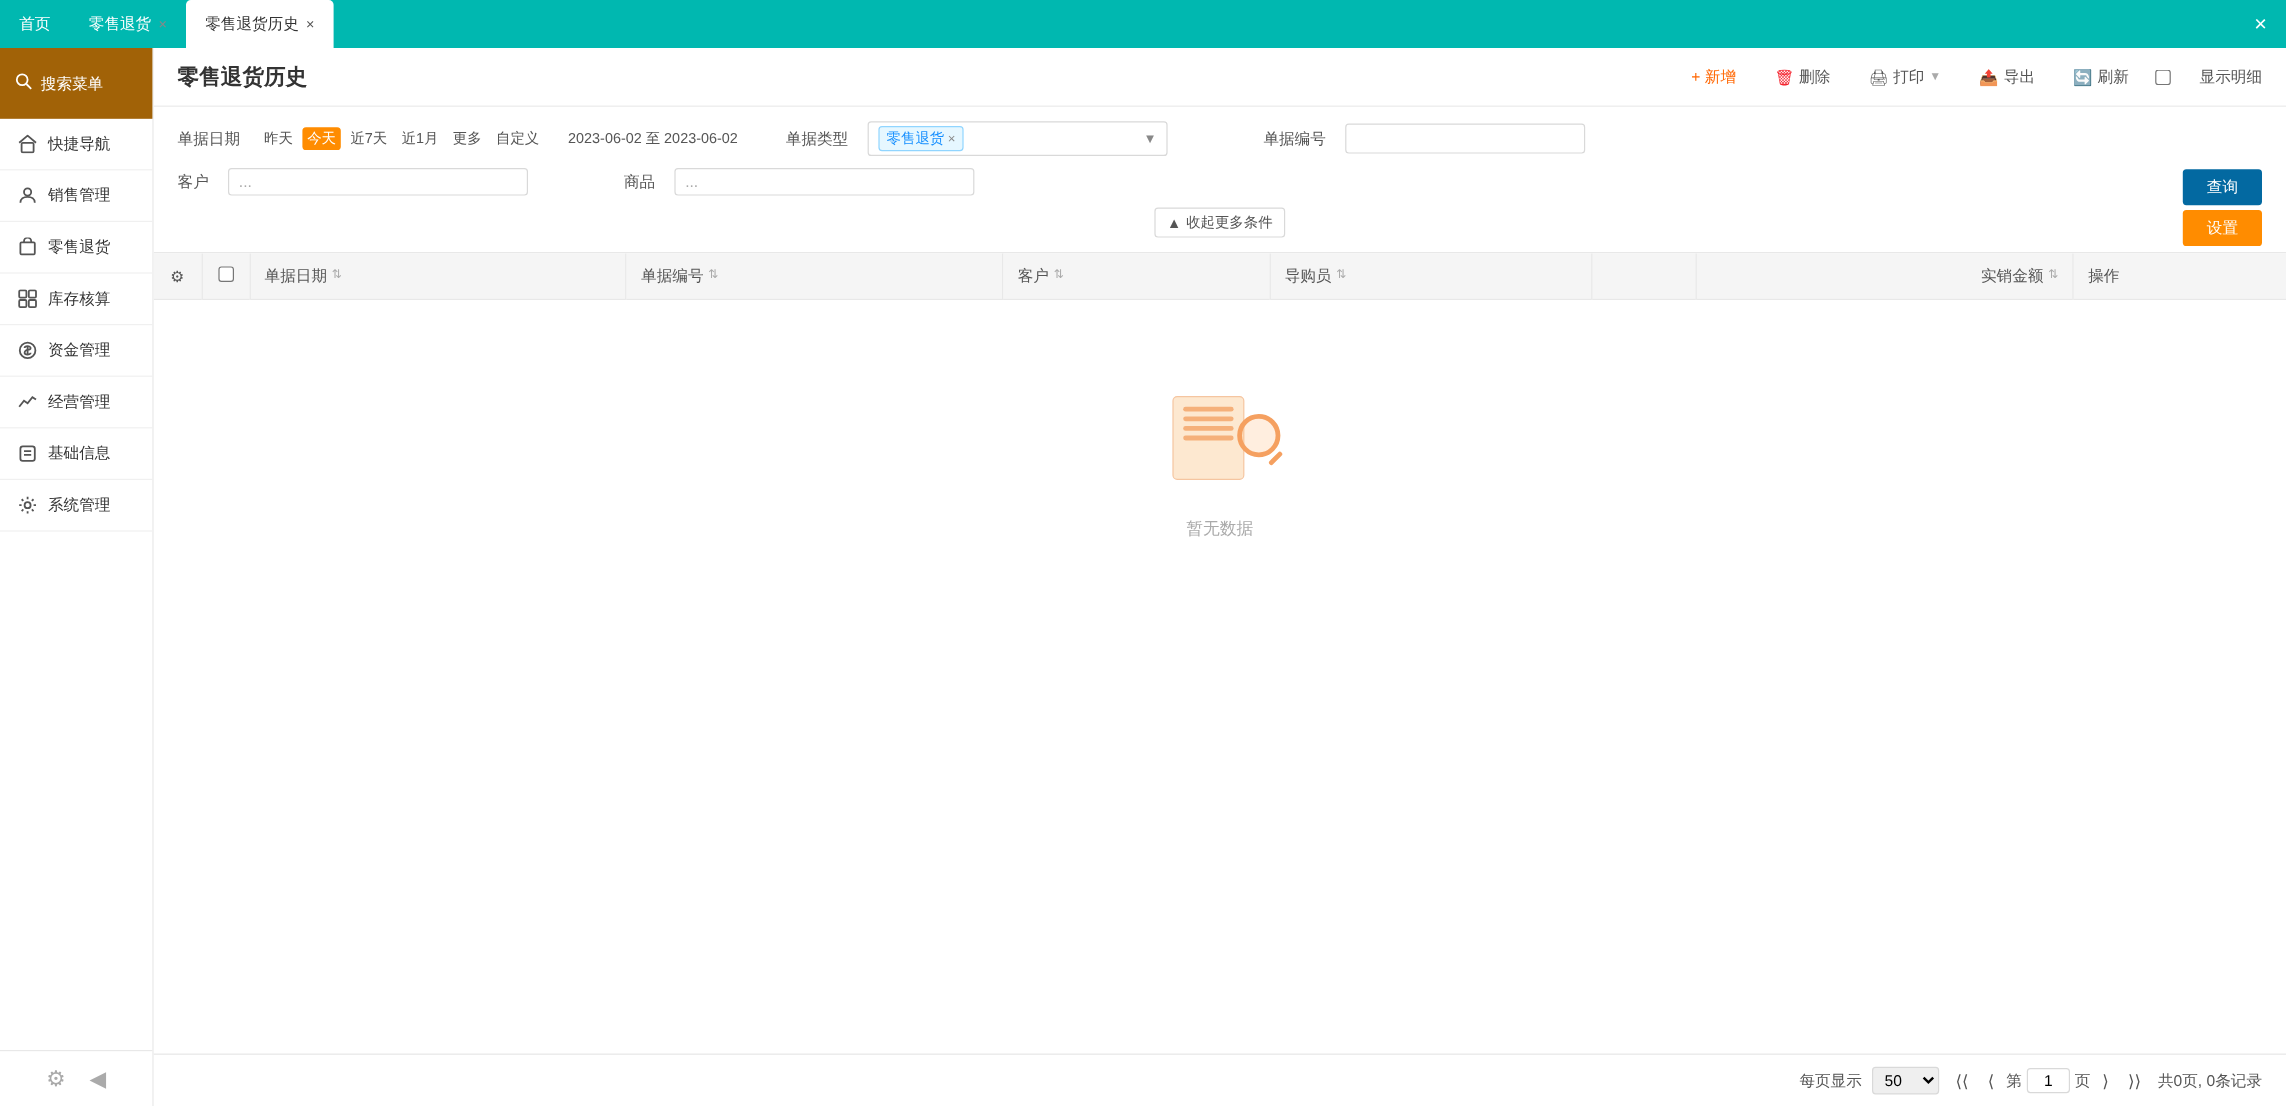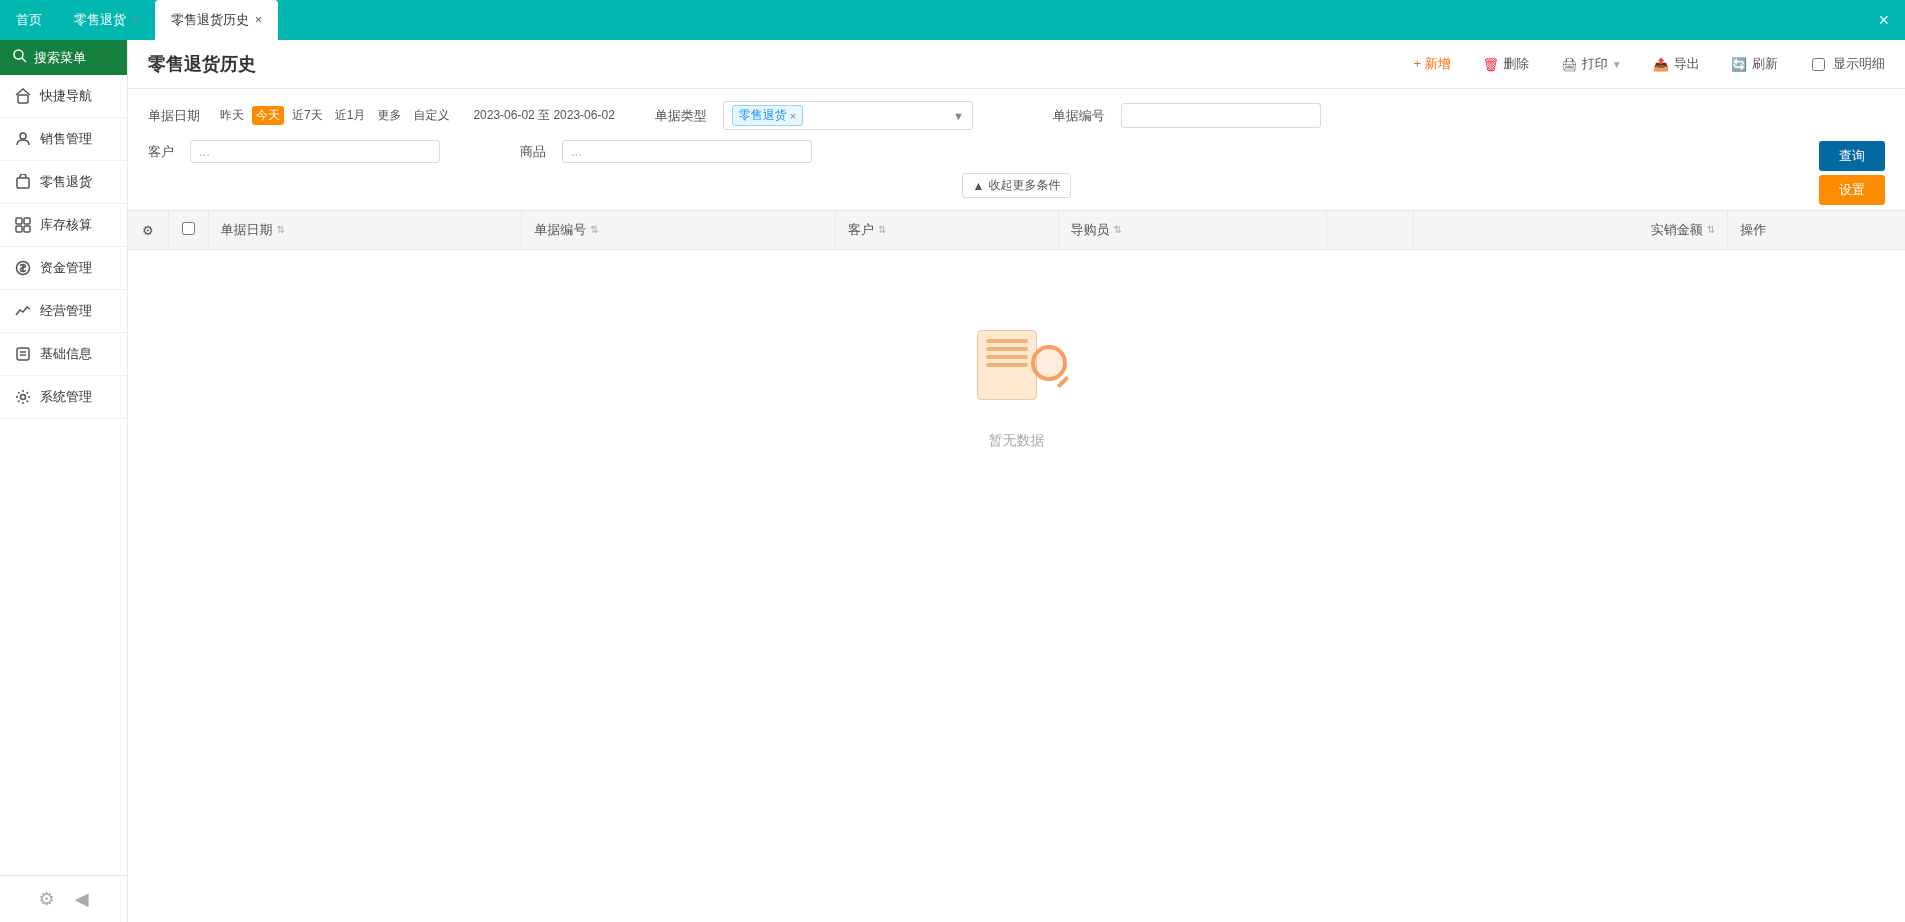--- a/index.html
+++ b/index.html
@@ -20,21 +20,21 @@
     .top-bar-close { color: white; font-size: 18px; padding: 0 16px; cursor: pointer; margin-left: auto; }
 
     
     .main-layout { display: flex; flex: 1; overflow: hidden; }
 
     
     .sidebar {
       width: 128px; background: white; display: flex; flex-direction: column; border-right: 1px solid #e8e8e8; flex-shrink: 0;
     }
     .sidebar-search {
-      display: flex; align-items: center; background: #15803d; color: white; padding: 8px 12px; gap: 6px; font-size: 13px; cursor: pointer;
+      display: flex; align-items: center; background: #a16207; color: white; padding: 20px 12px; gap: 6px; font-size: 13px; cursor: pointer;
     }
     .sidebar-item {
       display: flex; align-items: center; padding: 12px 14px; gap: 8px; font-size: 13px; color: #333; cursor: pointer; border-bottom: 1px solid #f0f0f0;
     }
     .sidebar-icon { width: 18px; height: 18px; display: flex; align-items: center; justify-content: center; }
     .sidebar-bottom {
       margin-top: auto; display: flex; align-items: center; justify-content: center; gap: 20px; padding: 12px; border-top: 1px solid #e8e8e8;
     }
 
     
@@ -42,21 +42,21 @@
 
     
     .page-header {
       display: flex; align-items: center; justify-content: space-between; padding: 10px 20px; background: white; border-bottom: 1px solid #e8e8e8;
     }
     .page-title { font-size: 18px; font-weight: bold; color: #333; }
     .header-actions { display: flex; align-items: center; gap: 12px; }
     .action-btn {
       display: flex; align-items: center; gap: 4px; padding: 5px 10px; font-size: 13px; color: #555; cursor: pointer; border-radius: 3px; border: 1px solid transparent;
     }
-    .show-detail { display: flex; align-items: center; gap: 4px; font-size: 13px; color: #555; margin-left: 12px; }
+    .show-detail { display: flex; align-items: center; gap: 20px; font-size: 13px; color: #555; }
 
     
     .filter-area {
       background: white; padding: 12px 20px; border-bottom: 1px solid #e8e8e8;
     }
     .filter-row { display: flex; align-items: center; gap: 0; margin-bottom: 10px; flex-wrap: wrap; }
     .filter-label { font-size: 13px; color: #555; white-space: nowrap; margin-right: 8px; }
     .date-shortcuts { display: flex; align-items: center; gap: 4px; }
     .date-shortcut { font-size: 12px; color: #555; cursor: pointer; padding: 1px 4px; }
     .date-shortcut.active { background: #ff8c00; color: white; border-radius: 3px; }
@@ -393,15 +393,33 @@
                   </div>
                 </div>
                 <span class="empty-text">暂无数据</span>
               </div>
             </td>
           </tr>
         </tbody>
       </table>
     </div>
 
+    <div class="pagination">
+      <span>每页显示</span>
+      <select class="page-size-select">
+        <option>50</option>
+        <option>100</option>
+        <option>200</option>
+      </select>
+      <div class="page-nav">
+        <span class="page-btn">⟨⟨</span>
+        <span class="page-btn">⟨</span>
+        <span>第</span>
+        <input class="page-input" type="text" value="1" style="">
+        <span>页</span>
+        <span class="page-btn">⟩</span>
+        <span class="page-btn">⟩⟩</span>
+      </div>
+      <span>共0页, 0条记录</span>
+    </div>
 
   </div>
 </div>
 
 </body></html>

